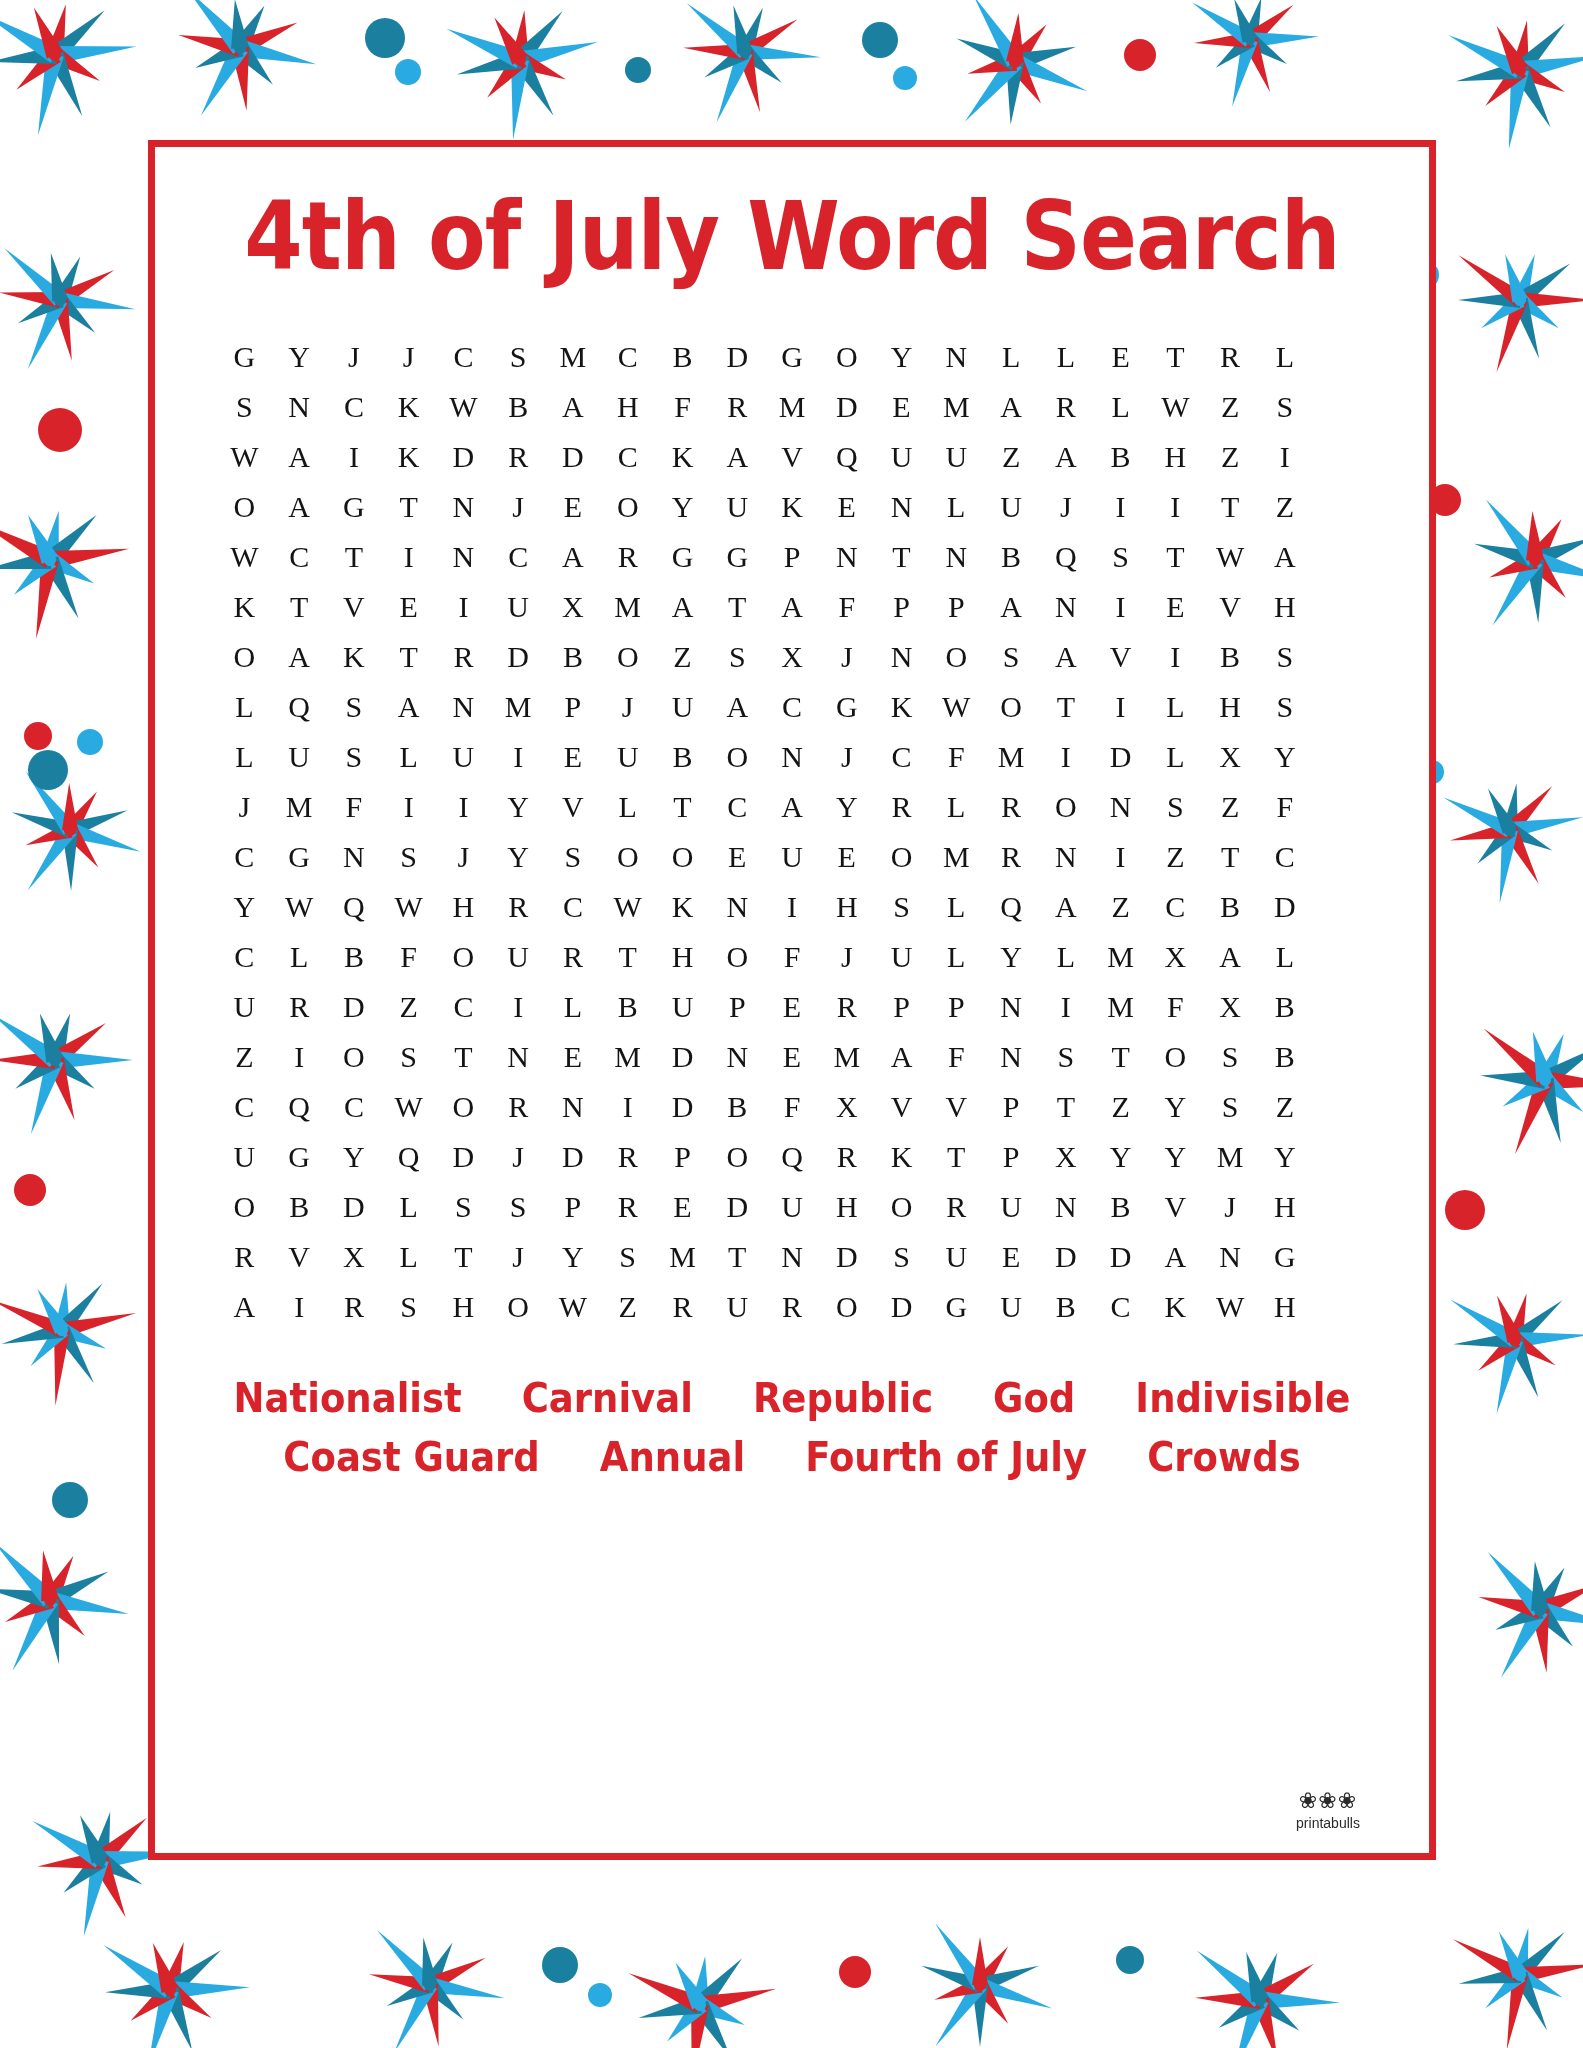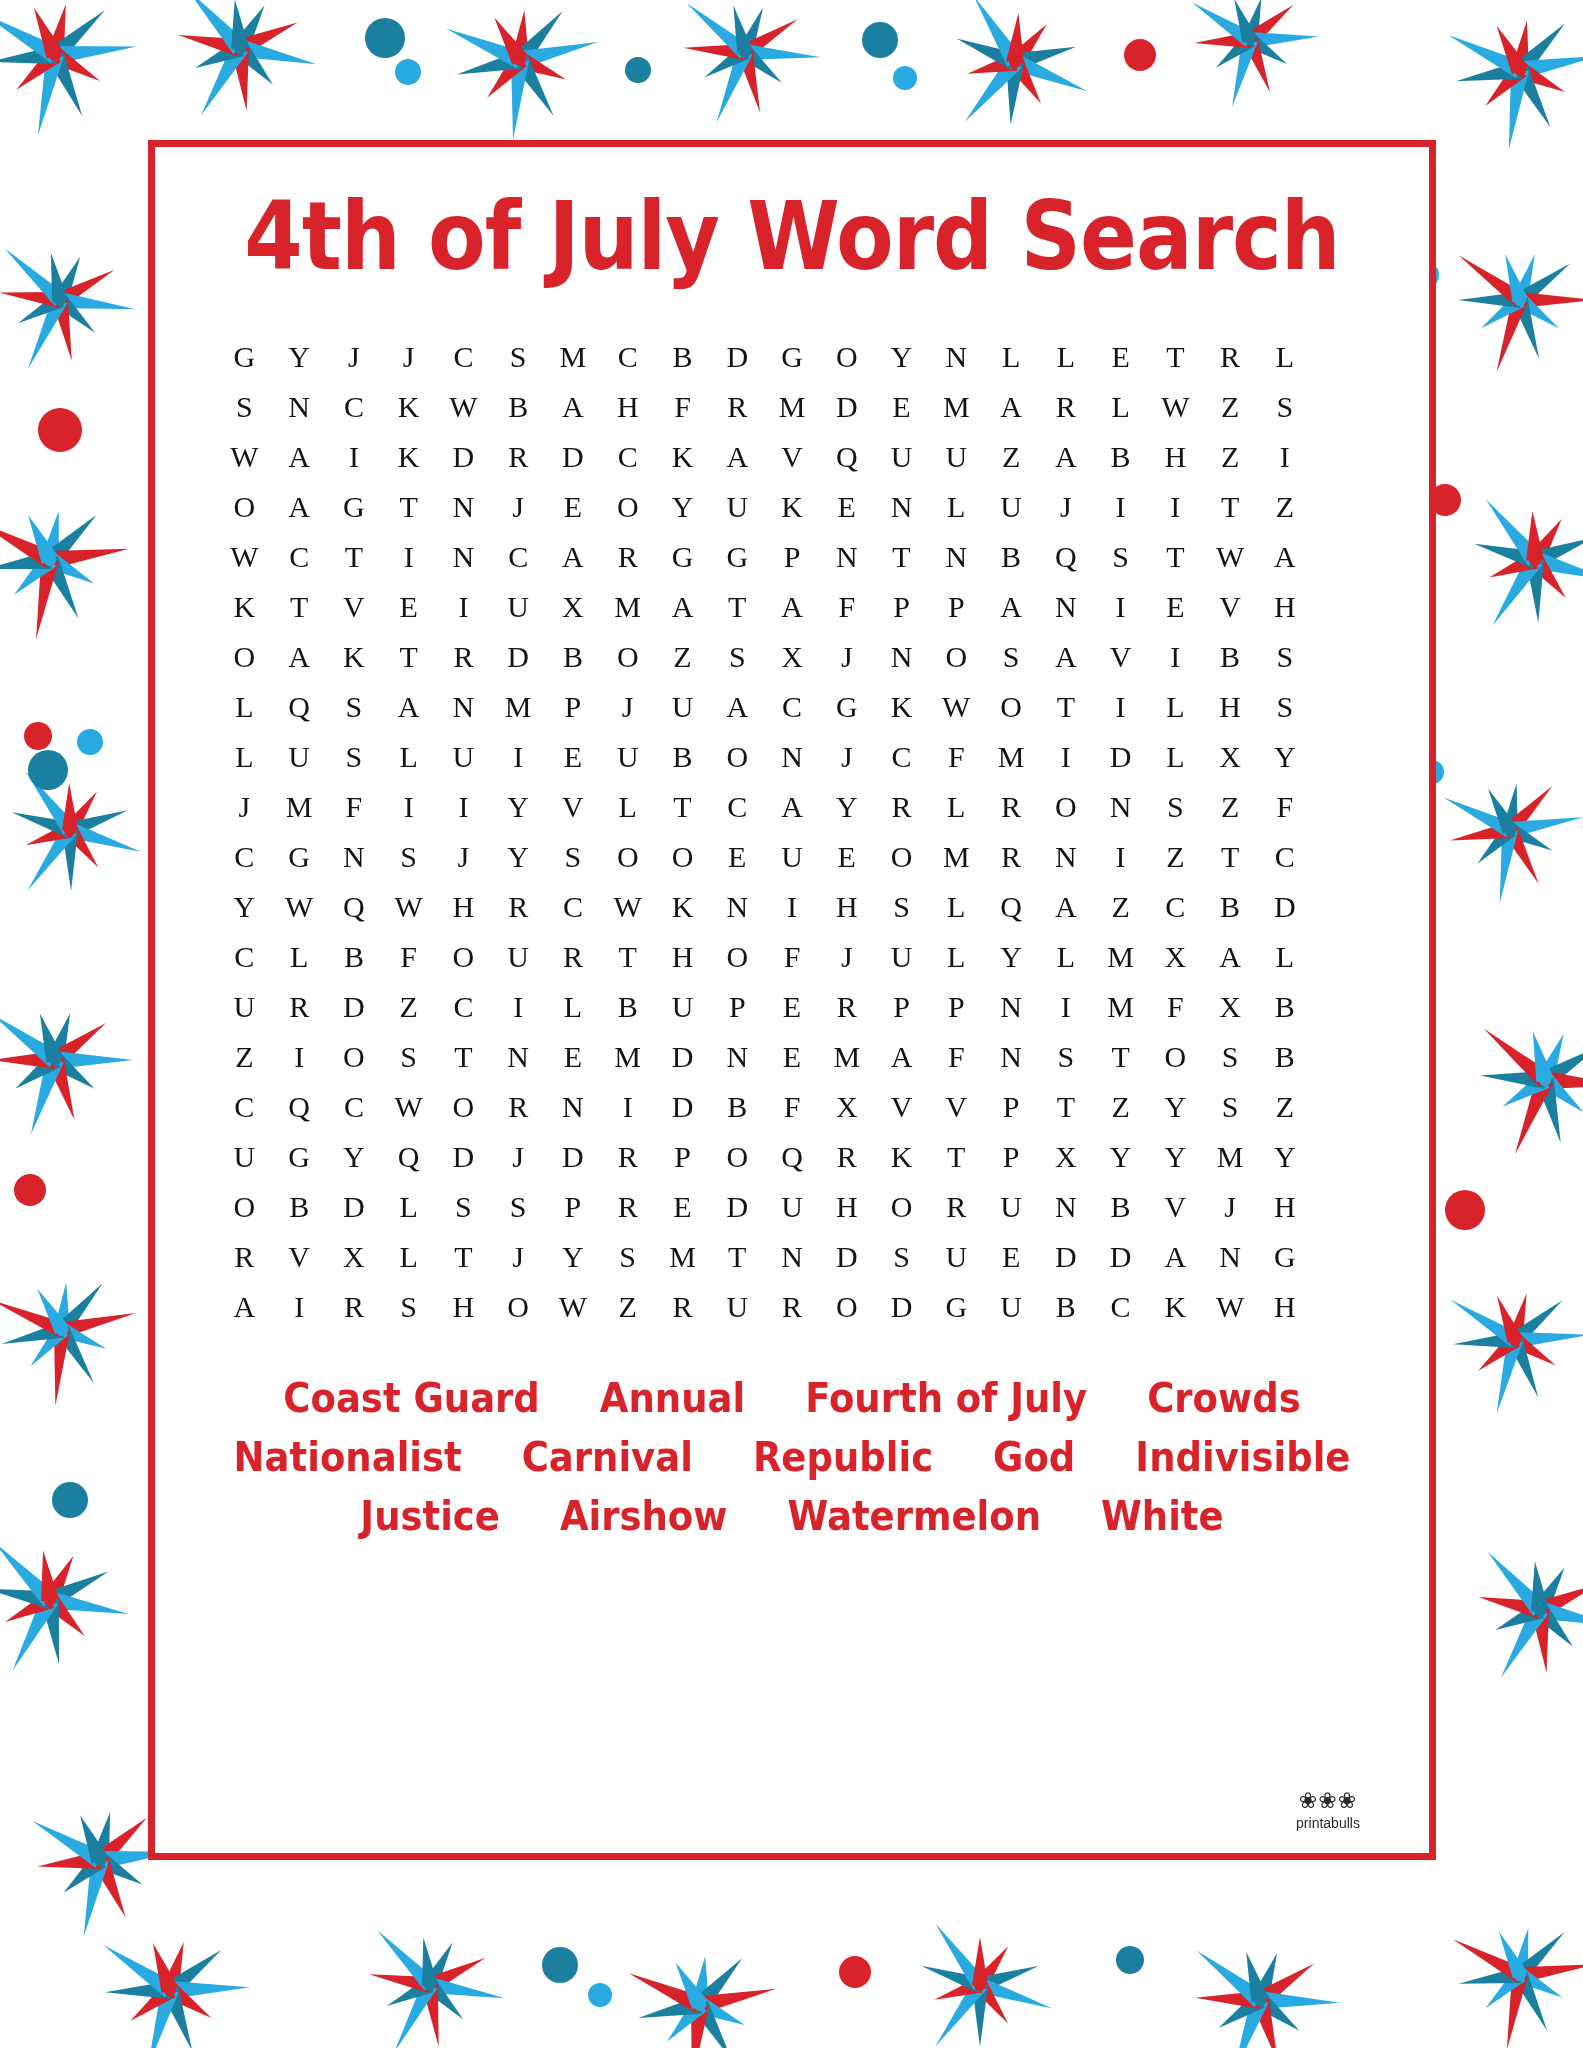--- a/index.html
+++ b/index.html
@@ -910,37 +910,31 @@
       <span>B</span>
       <span>C</span>
       <span>K</span>
       <span>W</span>
       <span>H</span>
       <span></span>
     </div>
 
   <div id="words">
       <div class="wrow">
-        <span>Coast Guard</span>
-        <span>Annual</span>
-        <span>Fourth of July</span>
-        <span>Crowds</span>
-      </div>
-      <div class="wrow">
         <span>Nationalist</span>
         <span>Carnival</span>
         <span>Republic</span>
         <span>God</span>
         <span>Indivisible</span>
       </div>
       <div class="wrow">
-        <span>Justice</span>
-        <span>Airshow</span>
-        <span>Watermelon</span>
-        <span>White</span>
+        <span>Coast Guard</span>
+        <span>Annual</span>
+        <span>Fourth of July</span>
+        <span>Crowds</span>
       </div>
     </div>
 
   <div id="logo">
     <div class="glyphs">❀❀❀</div>
     <div class="brand">printabulls</div>
   </div>
 
 </div>
 

